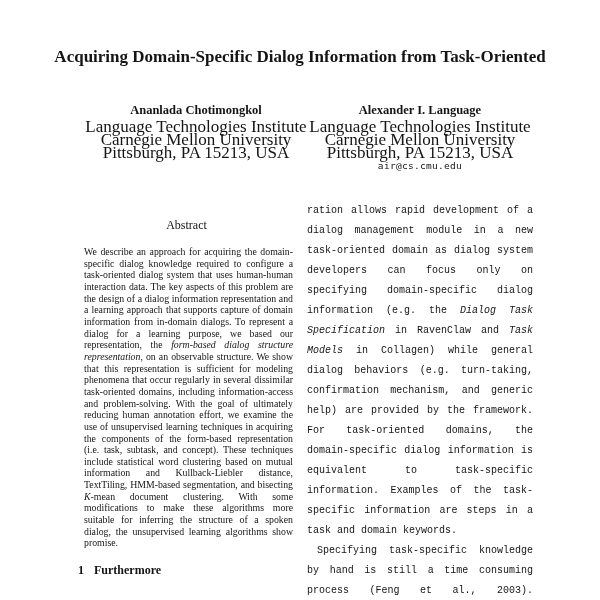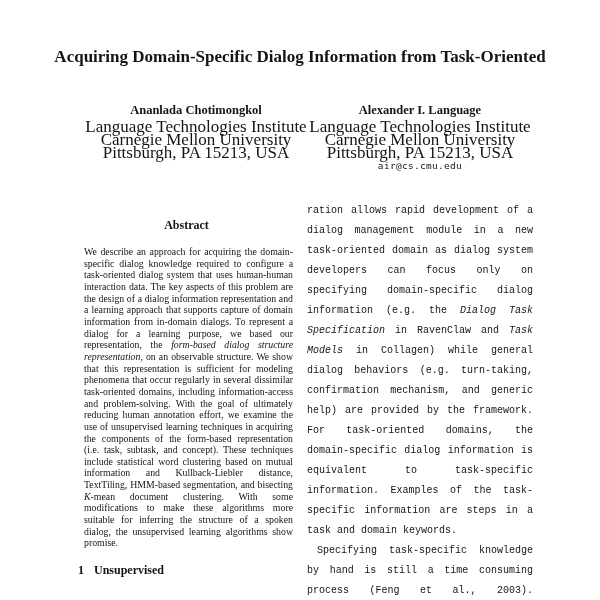--- a/index.html
+++ b/index.html
@@ -39,21 +39,21 @@
     letter-spacing: 0.3px;
   }
   .col-left {
     position: absolute;
     top: 218px;
     left: 76px;
     width: 221px;
   }
   .abstract-heading {
     font-size: 12px;
-    font-weight: bold;
+    font-weight: normal;
     text-align: center;
     margin: 0 0 13px 0;
   }
   .abstract-body {
     margin: 4px 4px 0 8px;
     font-size: 9.8px;
     line-height: 11.65px;
     text-align: justify;
   }
   .section-heading {
@@ -102,21 +102,21 @@
       <div class="author-aff">Pittsburgh, PA 15213, USA</div>
       <div class="author-email">air@cs.cmu.edu</div>
     </div>
   </div>
 
   <div class="col-left">
     <h2 class="abstract-heading">Abstract</h2>
     <p class="abstract-body"><span>We describe an approach for acquiring the domain-specific dialog knowledge required to configure a task-oriented dialog system that uses human-human interaction data. The key aspects of this problem are the design of a dialog information representation and a learning approach that supports capture of domain information from in-domain dialogs. To represent a dialog for a learning purpose, we based our representation, the </span><i>form-based dialog structure representation</i><span>, on an observable structure. We show that this representation is sufficient for modeling phenomena that occur regularly in several dissimilar task-oriented domains, including information-access and problem-solving. With the goal of ultimately reducing human annotation effort, we examine the use of unsupervised learning techniques in acquiring the components of the form-based representation (i.e. task, subtask, and concept). These techniques include statistical word clustering based on mutual information and Kullback-Liebler distance, TextTiling, HMM-based segmentation, and bisecting </span><i>K</i><span>-mean document clustering. With some modifications to make these algorithms more suitable for inferring the structure of a spoken dialog, the unsupervised learning algorithms show promise.</span></p>
     <div class="section-heading">
       <span class="section-number">1</span>
-      <span>Unsupervised</span>
+      <span>Furthermore</span>
     </div>
   </div>
 
   <div class="col-right">
       <p><span>ration allows rapid development of a dialog management module in a new task-oriented domain as dialog system developers can focus only on specifying domain-specific dialog information (e.g. the </span><i>Dialog Task Specification</i><span> in RavenClaw and </span><i>Task Models</i><span> in Collagen) while general dialog behaviors (e.g. turn-taking, confirmation mechanism, and generic help) are provided by the framework. For task-oriented domains, the domain-specific dialog information is equivalent to task-specific information. Examples of the task-specific information are steps in a task and domain keywords.</span></p>
       <p class="indent"><span>Specifying task-specific knowledge by hand is still a time consuming process (Feng et al., 2003). Furthermore, the hand-crafted knowledge may not reflect users’ perceptions of a task (Yankelovich, 1997). To reduce the subjectivity of system developers, recorded conversations of humans performing a similar task as a target dialog system have been used to help the developers design the task specification. Nevertheless, analyzing a corpus of dialogs by hand requires a great deal of human effort (Bangalore et al., 2006). This paper investigates the feasibility of automating this dialog analysis process through a machine-learning approach. By inferring the task-specific dialog information automatically from human-human interaction data, the knowledge engineering effort could be reduced as the developers need to only revise learned information rather than analyzing a large amount of data.</span></p>
       <p class="indent"><span>Rudnicky the task-specific knowledge from a</span></p>
     </div>
 
 </div>

